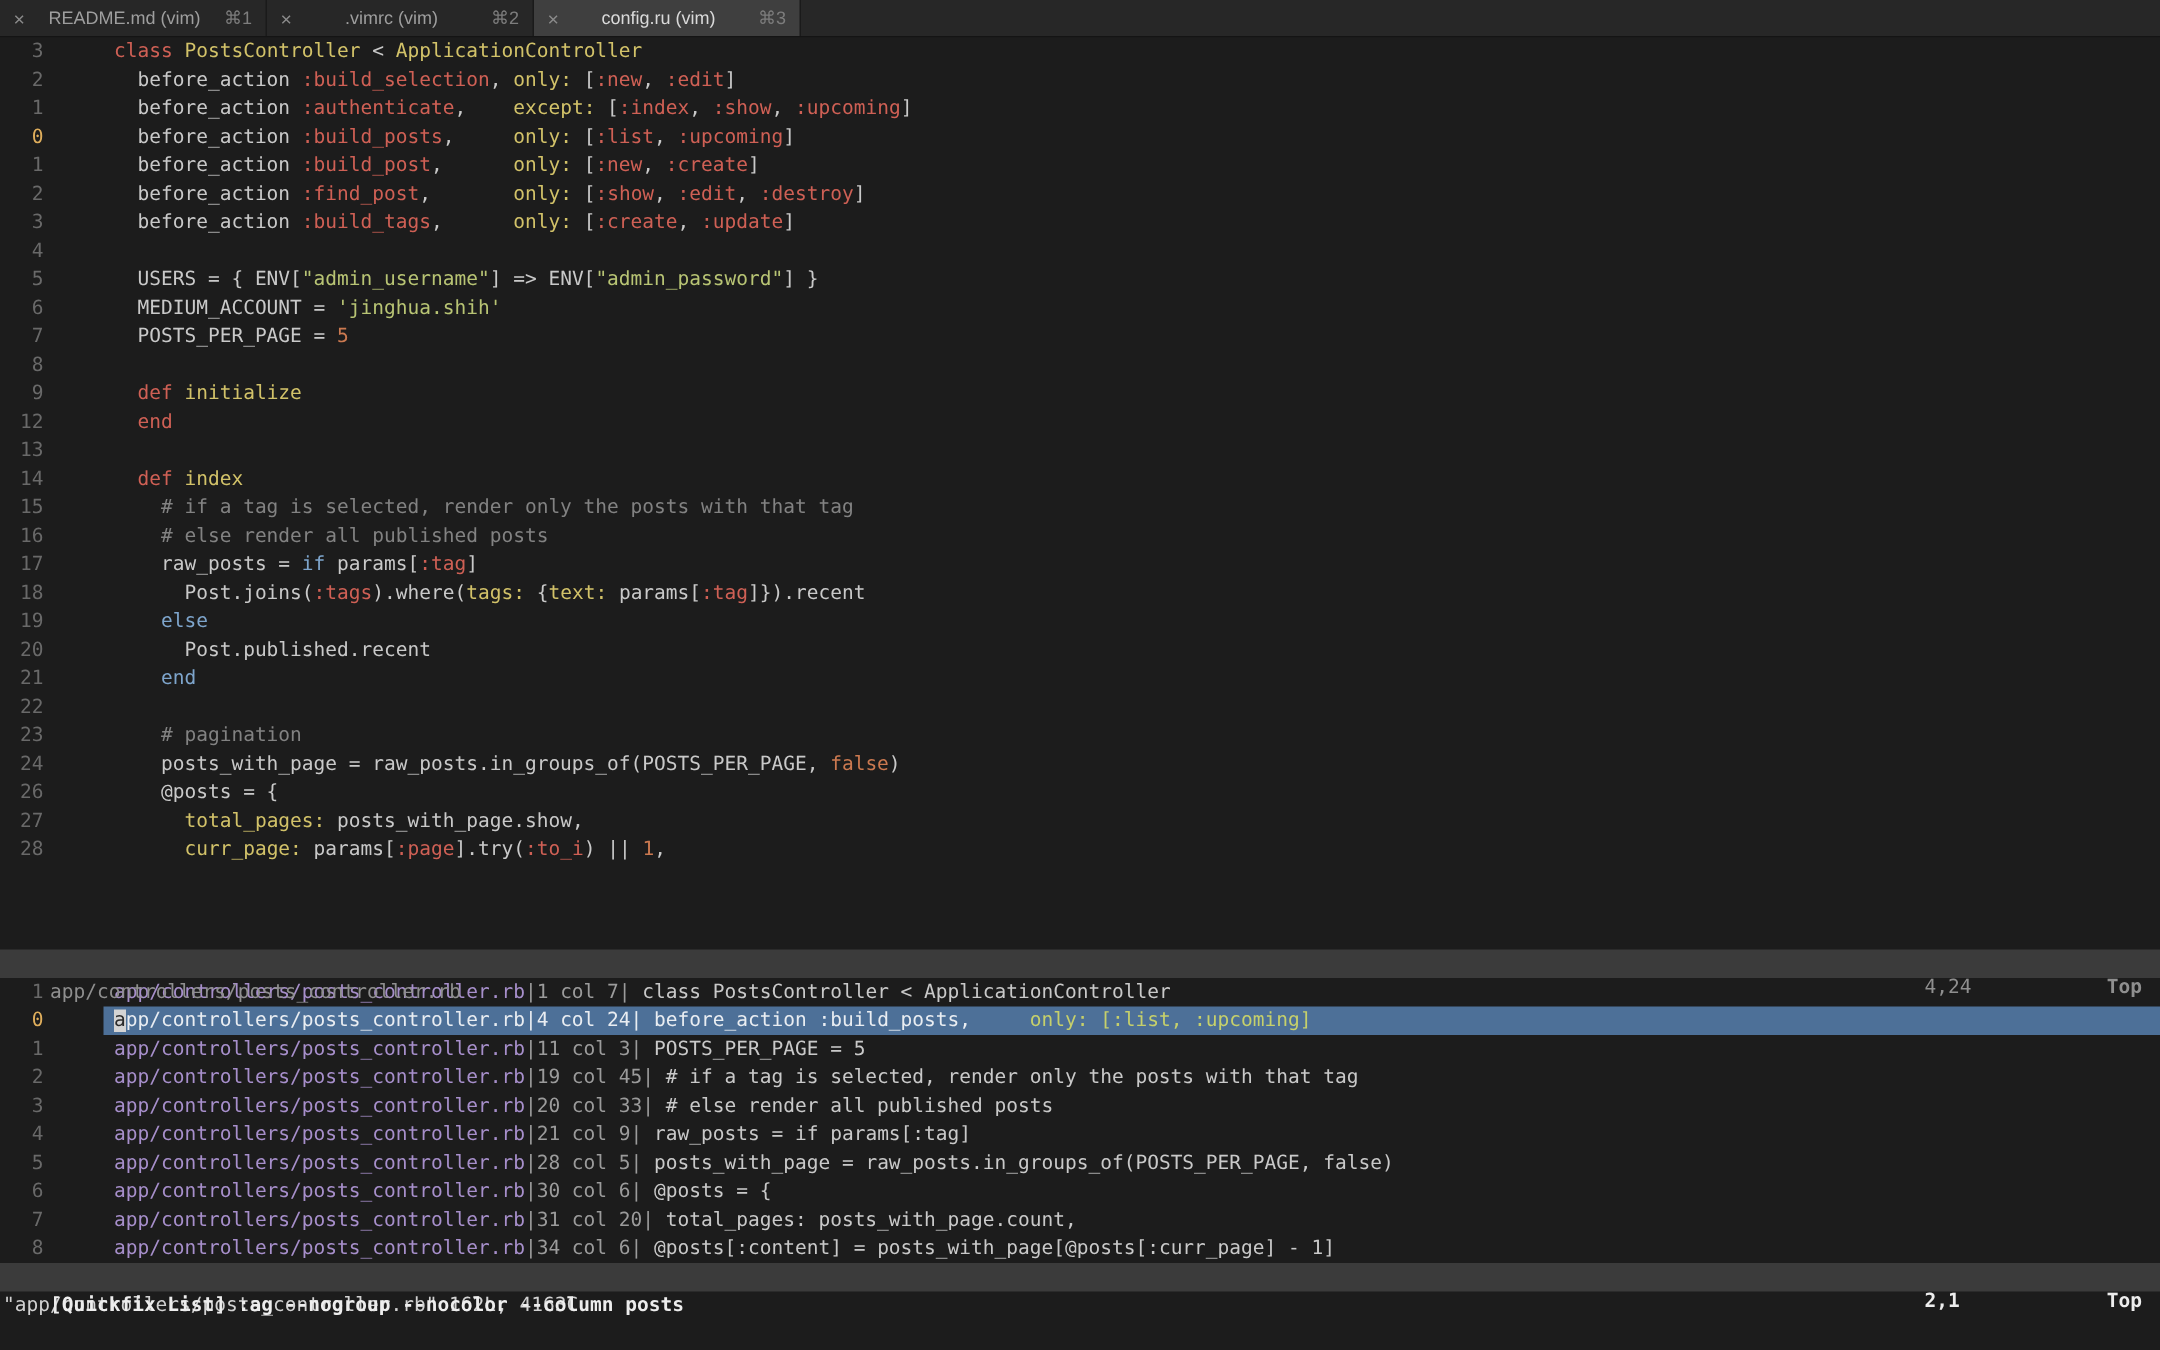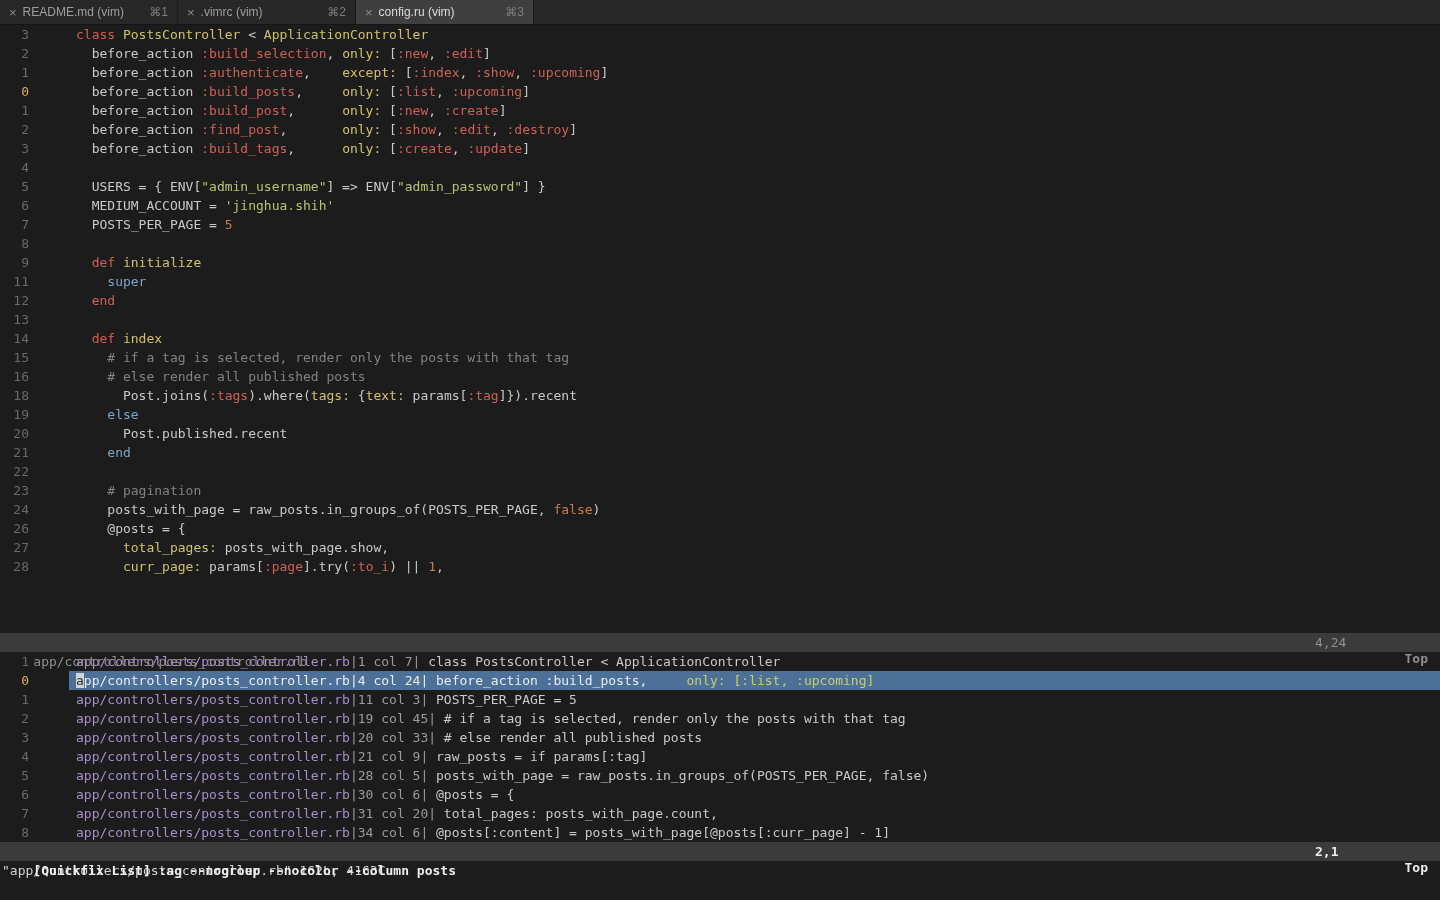--- a/index.html
+++ b/index.html
@@ -15,21 +15,21 @@
     border-bottom:1px solid #141414;
     font-family:"Liberation Sans", sans-serif; font-size:12px;
   }
   .tab {
     display:flex; align-items:center; width:178px; padding:0 9px;
     background:var(--tabbar_bg); border-right:1px solid #1a1a1a;
     color:#9e9e9e; cursor:default;
   }
   .tab.active { background:var(--tab_active_bg); color:#dadada; }
   .tab .close { color:#8b8b8b; font-size:13px; margin-right:6px; }
-  .tab .label { flex:1; text-align:left; white-space:nowrap; overflow:hidden; }
+  .tab .label { flex:1; text-align:center; white-space:nowrap; overflow:hidden; }
   .tab .shortcut { color:#7d7d7d; margin-left:6px; }
   
   .editor { height:608px; }
   .quickfix { height:190px; }
   .line { display:flex; height:19px; line-height:19px; white-space:pre; font-size:13px; }
   .gutter { flex:0 0 29px; text-align:right; color:var(--gutter); }
   .gutter.cur { color:var(--gutter_current); }
   .code { flex:1; padding-left:7px; color:var(--fg);margin-left:40px; }
   .line.sel .code { background:var(--qf_sel_bg); }
   
@@ -39,21 +39,21 @@
   .s-qf{color:var(--qf_file)} .s-qn{color:var(--qf_num)}
   .s-qsel{color:var(--qf_sel_fg)} .s-qsely{color:var(--qf_sel_match)}
   .s-cursor{background:var(--cursor_bg); color:var(--cursor_fg)}
   
   .statusline {
     position:relative; height:19px; line-height:19px;
     background:var(--status_bg); font-size:13px;
     padding-left:2px; color:#8f8f8f; white-space:pre;
   }
   .statusline.active { color:#ededed; font-weight:bold; }
-  .statusline .pos { position:absolute; left:1283px; top:0;margin-left:32px; }
+  .statusline .pos { position:absolute; left:1283px; top:16px; }
   .statusline .top { position:absolute; right:12px; top:16px;font-weight:bold; }
   .cmdline {
     height:19px; line-height:19px; font-size:13px;
     color:#d2d2d2; padding-left:2px; white-space:pre;
   }
 </style>
 </head>
 <body>
 
 <div class="screen">
@@ -83,26 +83,26 @@
       <div class="line"><span class="gutter cur">0</span><span class="code"><span class="s-fg">  before_action </span><span class="s-k">:build_posts</span><span class="s-fg">,     </span><span class="s-y">only:</span><span class="s-fg"> [</span><span class="s-k">:list</span><span class="s-fg">, </span><span class="s-k">:upcoming</span><span class="s-fg">]</span></span></div>
       <div class="line"><span class="gutter">1</span><span class="code"><span class="s-fg">  before_action </span><span class="s-k">:build_post</span><span class="s-fg">,      </span><span class="s-y">only:</span><span class="s-fg"> [</span><span class="s-k">:new</span><span class="s-fg">, </span><span class="s-k">:create</span><span class="s-fg">]</span></span></div>
       <div class="line"><span class="gutter">2</span><span class="code"><span class="s-fg">  before_action </span><span class="s-k">:find_post</span><span class="s-fg">,       </span><span class="s-y">only:</span><span class="s-fg"> [</span><span class="s-k">:show</span><span class="s-fg">, </span><span class="s-k">:edit</span><span class="s-fg">, </span><span class="s-k">:destroy</span><span class="s-fg">]</span></span></div>
       <div class="line"><span class="gutter">3</span><span class="code"><span class="s-fg">  before_action </span><span class="s-k">:build_tags</span><span class="s-fg">,      </span><span class="s-y">only:</span><span class="s-fg"> [</span><span class="s-k">:create</span><span class="s-fg">, </span><span class="s-k">:update</span><span class="s-fg">]</span></span></div>
       <div class="line"><span class="gutter">4</span><span class="code"></span></div>
       <div class="line"><span class="gutter">5</span><span class="code"><span class="s-fg">  USERS = { ENV[</span><span class="s-g">"admin_username"</span><span class="s-fg">] =&gt; ENV[</span><span class="s-g">"admin_password"</span><span class="s-fg">] }</span></span></div>
       <div class="line"><span class="gutter">6</span><span class="code"><span class="s-fg">  MEDIUM_ACCOUNT = </span><span class="s-g">'jinghua.shih'</span></span></div>
       <div class="line"><span class="gutter">7</span><span class="code"><span class="s-fg">  POSTS_PER_PAGE = </span><span class="s-n">5</span></span></div>
       <div class="line"><span class="gutter">8</span><span class="code"></span></div>
       <div class="line"><span class="gutter">9</span><span class="code"><span class="s-fg">  </span><span class="s-k">def </span><span class="s-y">initialize</span></span></div>
-      <div class="line"><span class="gutter">11</span><span class="code"><span class="s-fg">    </span><span class="s-b">super</span></span></div>
       <div class="line"><span class="gutter">12</span><span class="code"><span class="s-fg">  </span><span class="s-k">end</span></span></div>
       <div class="line"><span class="gutter">13</span><span class="code"></span></div>
       <div class="line"><span class="gutter">14</span><span class="code"><span class="s-fg">  </span><span class="s-k">def </span><span class="s-y">index</span></span></div>
       <div class="line"><span class="gutter">15</span><span class="code"><span class="s-c">    # if a tag is selected, render only the posts with that tag</span></span></div>
       <div class="line"><span class="gutter">16</span><span class="code"><span class="s-c">    # else render all published posts</span></span></div>
+      <div class="line"><span class="gutter">17</span><span class="code"><span class="s-fg">    raw_posts = </span><span class="s-b">if</span><span class="s-fg"> params[</span><span class="s-k">:tag</span><span class="s-fg">]</span></span></div>
       <div class="line"><span class="gutter">18</span><span class="code"><span class="s-fg">      Post.joins(</span><span class="s-k">:tags</span><span class="s-fg">).where(</span><span class="s-y">tags:</span><span class="s-fg"> {</span><span class="s-y">text:</span><span class="s-fg"> params[</span><span class="s-k">:tag</span><span class="s-fg">]}).recent</span></span></div>
       <div class="line"><span class="gutter">19</span><span class="code"><span class="s-fg">    </span><span class="s-b">else</span></span></div>
       <div class="line"><span class="gutter">20</span><span class="code"><span class="s-fg">      Post.published.recent</span></span></div>
       <div class="line"><span class="gutter">21</span><span class="code"><span class="s-fg">    </span><span class="s-b">end</span></span></div>
       <div class="line"><span class="gutter">22</span><span class="code"></span></div>
       <div class="line"><span class="gutter">23</span><span class="code"><span class="s-c">    # pagination</span></span></div>
       <div class="line"><span class="gutter">24</span><span class="code"><span class="s-fg">    posts_with_page = raw_posts.in_groups_of(POSTS_PER_PAGE, </span><span class="s-n">false</span><span class="s-fg">)</span></span></div>
       <div class="line"><span class="gutter">26</span><span class="code"><span class="s-fg">    @posts = {</span></span></div>
       <div class="line"><span class="gutter">27</span><span class="code"><span class="s-fg">      </span><span class="s-y">total_pages:</span><span class="s-fg"> posts_with_page.show,</span></span></div>
       <div class="line"><span class="gutter">28</span><span class="code"><span class="s-fg">      </span><span class="s-y">curr_page:</span><span class="s-fg"> params[</span><span class="s-k">:page</span><span class="s-fg">].try(</span><span class="s-k">:to_i</span><span class="s-fg">) || </span><span class="s-n">1</span><span class="s-fg">,</span></span></div>

